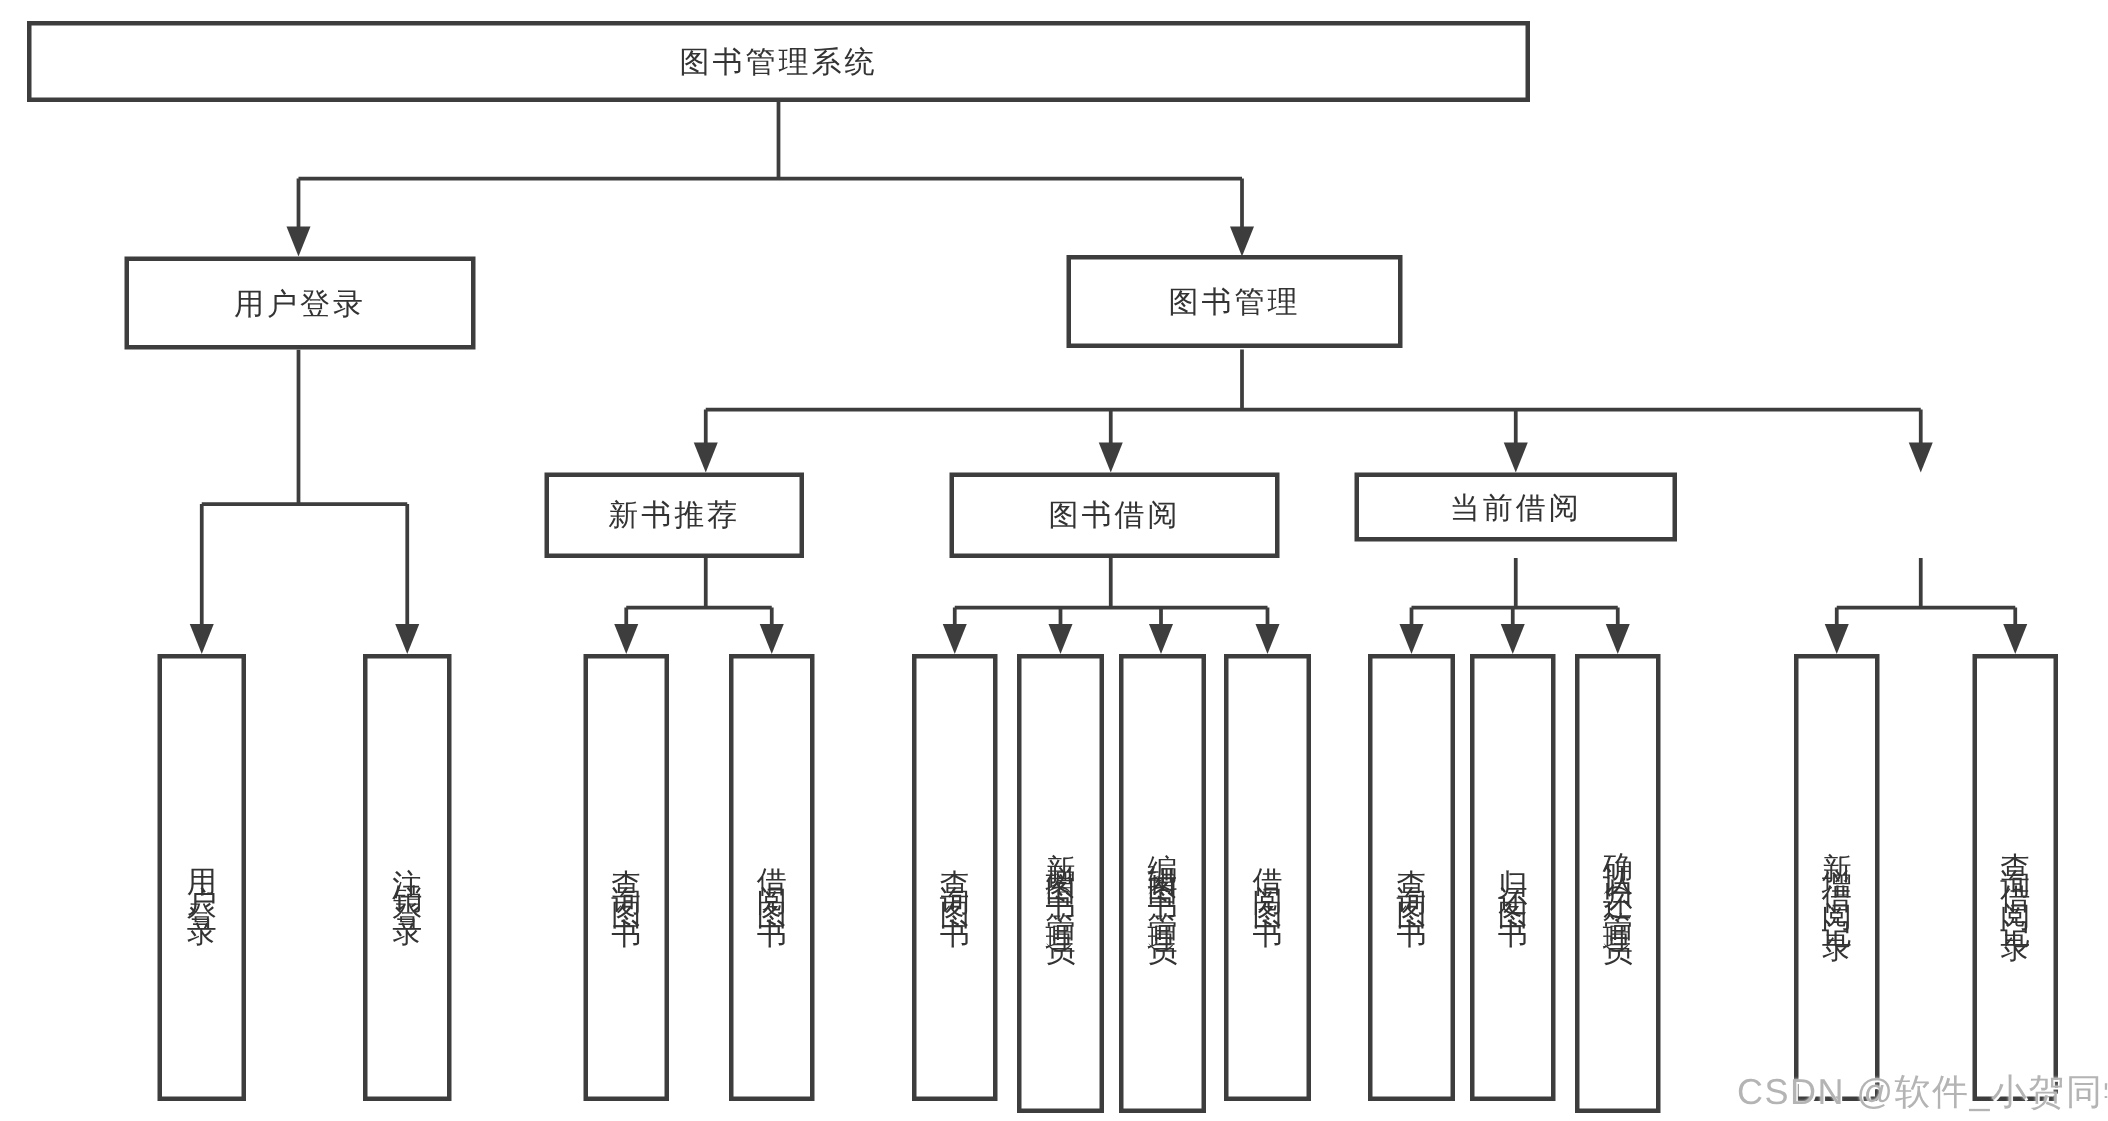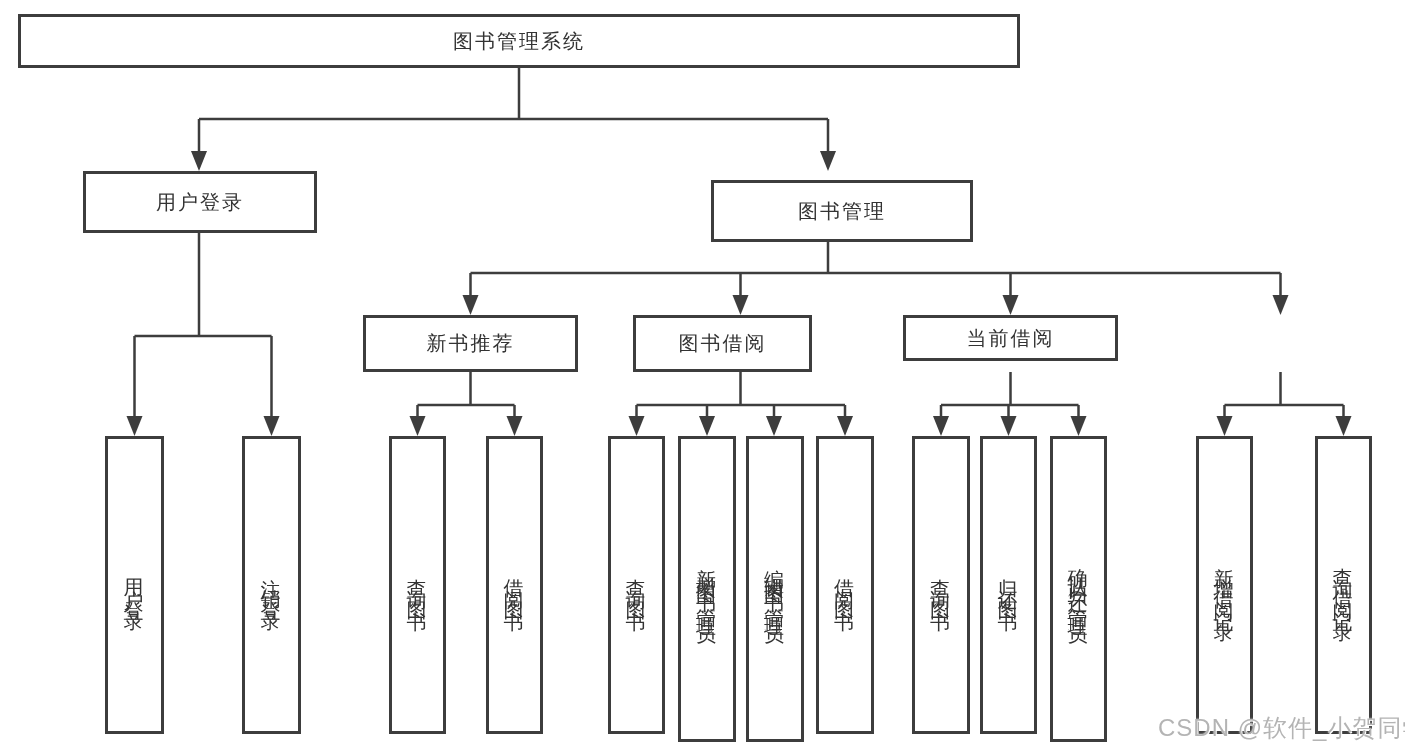--- a/index.html
+++ b/index.html
@@ -99,28 +99,28 @@
     </g>
   </svg>
 
   <div class="box h" style="left:18px;top:14px;width:1002px;height:54px">
     <span>图书管理系统</span>
   </div>
 
   <div class="box h" style="left:83px;top:171px;width:234px;height:62px">
     <span>用户登录</span>
   </div>
-  <div class="box h" style="left:711px;top:180px;width:262px;height:62px">
+  <div class="box h" style="left:711px;top:170px;width:224px;height:62px">
     <span>图书管理</span>
   </div>
 
-  <div class="box h" style="left:363px;top:315px;width:215px;height:57px">
+  <div class="box h" style="left:363px;top:315px;width:173px;height:57px">
     <span>新书推荐</span>
   </div>
-  <div class="box h" style="left:633px;top:315px;width:179px;height:57px">
+  <div class="box h" style="left:633px;top:315px;width:220px;height:57px">
     <span>图书借阅</span>
   </div>
   <div class="box h" style="left:903px;top:315px;width:215px;height:46px">
     <span>当前借阅</span>
   </div>
 
   <div class="box v" style="left:105px;top:436px;width:59px;height:298px">
     <span>用户登录</span>
   </div>
   <div class="box v" style="left:242px;top:436px;width:59px;height:298px">

